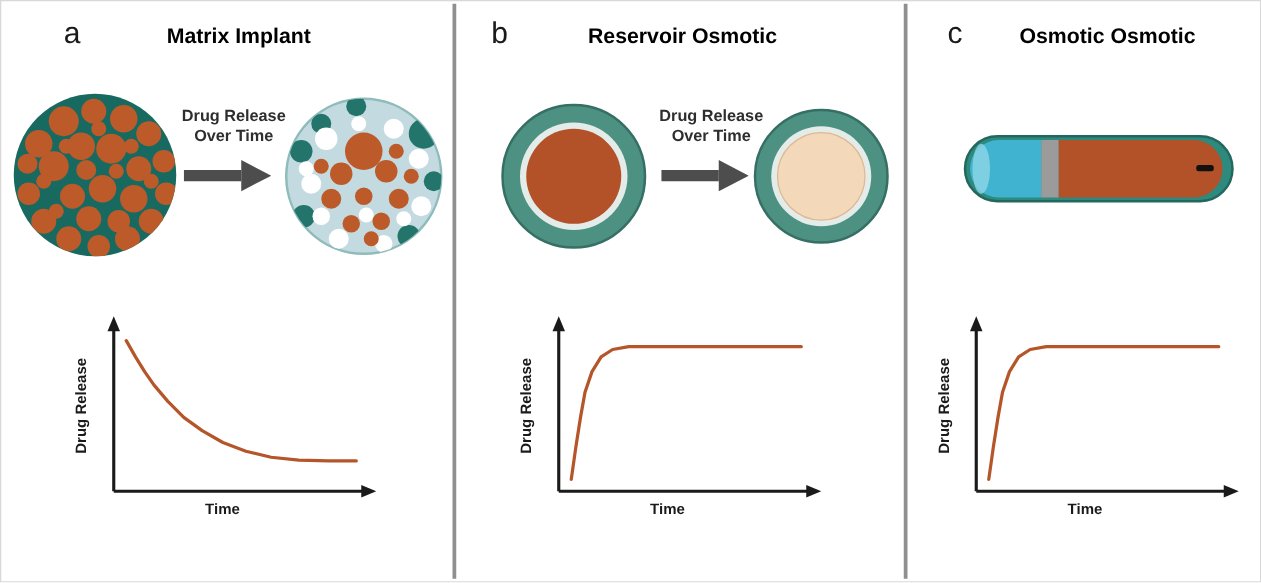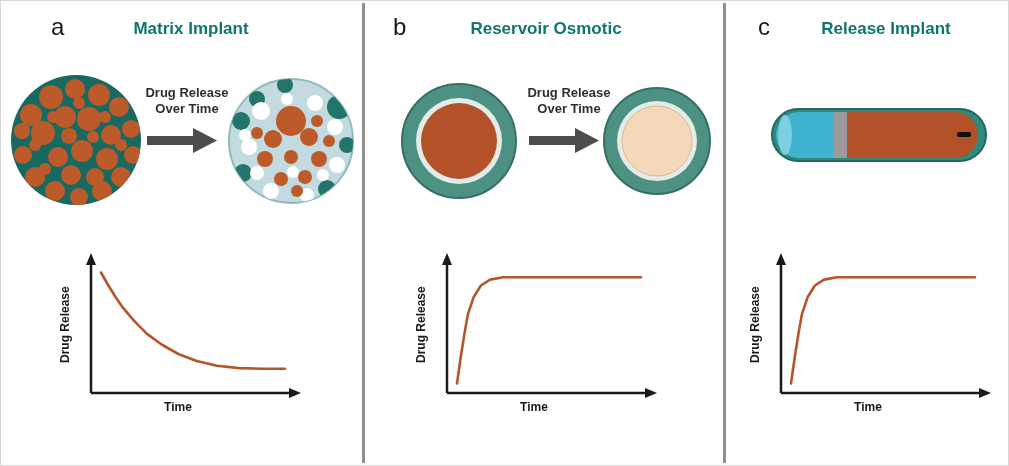--- a/index.html
+++ b/index.html
@@ -1,20 +1,20 @@
 <!DOCTYPE html>
 <html><head>
 <meta charset="utf-8">
 <style>
   html,body{margin:0;padding:0;background:#fff;font-family:"Liberation Sans",sans-serif;}
   #figure{position:relative;width:1009px;height:466px;background:#fff;overflow:hidden;border:1px solid #d8d8d8;box-sizing:border-box;}
   .divider{position:absolute;top:2px;height:460px;width:3px;background:#8f8f8f;}
   .abs{position:absolute;}
   .panel-letter{font-size:24px;color:#1a1a1a;}
-  .panel-title{font-size:17px;font-weight:bold;color:#0f766e;text-align:center;}
+  .panel-title{font-size:17px;font-weight:bold;color:#000000;text-align:center;}
   .arrow-label{font-size:13px;font-weight:bold;color:#2e2e2e;text-align:center;white-space:pre-line;line-height:1.25;}
   svg{display:block;}
   .axis-label{font-size:12px;font-weight:bold;fill:#1a1a1a;}
 </style>
 </head>
 <body>
 
 <div id="figure">
 
   <div class="divider abs" style="left:361px;"></div>
@@ -156,21 +156,21 @@
     <line x1="38" y1="152" x2="38" y2="22" stroke="#1a1a1a" stroke-width="2.5"></line>
     <polygon points="38,12 33,24 43,24" fill="#1a1a1a"></polygon>
     <line x1="38" y1="152" x2="238" y2="152" stroke="#1a1a1a" stroke-width="2.5"></line>
     <polygon points="248,152 236,147 236,157" fill="#1a1a1a"></polygon>
     <polyline fill="none" stroke="#b5562a" stroke-width="2.6" stroke-linecap="round" stroke-linejoin="round" points="48.0,142.5 51.7,116.5 55.4,92.9 59.0,72.8 64.6,56.3 71.9,44.5 81.1,38.6 94.0,36.3 232.0,36.3"></polyline>
     <text class="axis-label" transform="translate(16,122) rotate(-90)">Drug Release</text>
     <text class="axis-label" x="125" y="170" text-anchor="middle">Time</text>
   </svg>
 
   <div class="abs panel-letter" style="left:757px;top:12px;">c</div>
-  <div class="abs panel-title" style="left:785px;top:18px;width:200px;">Release Implant</div>
+  <div class="abs panel-title" style="left:785px;top:18px;width:200px;">Osmotic Osmotic</div>
 
   <svg class="abs" style="left:768px;top:98px;" width="222" height="72" viewBox="0 0 222 72">
     <rect x="3" y="10" width="214" height="52" rx="26" fill="#2e8a7d" stroke="#23685f" stroke-width="2"></rect>
     <path d="M64,13 L30,13 A23,23 0 0 0 30,59 L64,59 Z" fill="#3fb3cf"></path>
     <ellipse cx="16" cy="36" rx="7" ry="20" fill="#8fd6e6" opacity="0.8"></ellipse>
     <rect x="64" y="13" width="14" height="46" fill="#9b9b9b"></rect>
     <path d="M78,13 L186,13 A23,23 0 0 1 186,59 L78,59 Z" fill="#b35129"></path>
     <rect x="188" y="33" width="14" height="5" rx="2" fill="#111"></rect>
   </svg>
 

